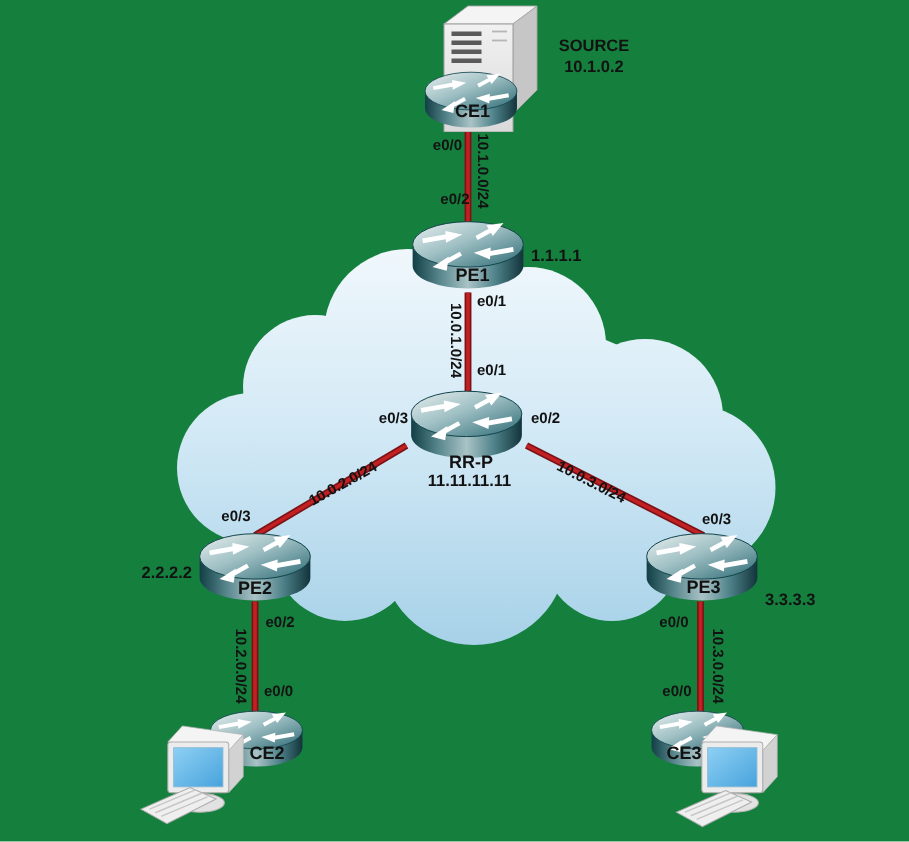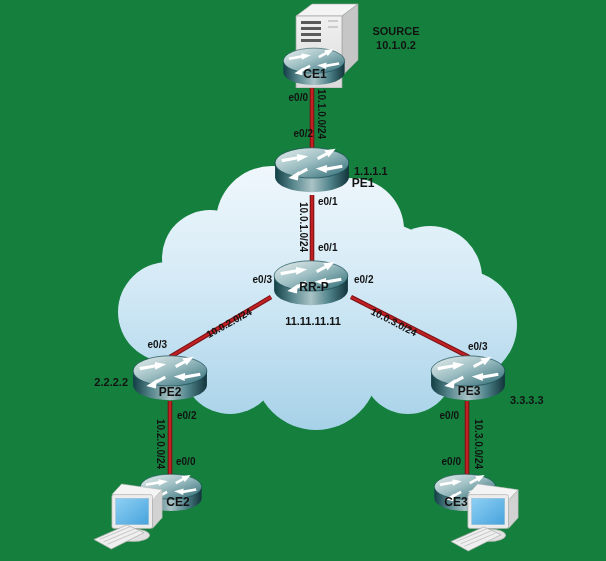--- a/index.html
+++ b/index.html
@@ -152,22 +152,22 @@
     <use href="#sym-monitor" x="465" y="481" width="58" height="62"></use>
     <use href="#sym-keyboard" x="449" y="525" width="54" height="29"></use>
   </svg>
 
   <div class="blk" style="left:396px;top:24px;">
     <div>SOURCE</div>
     <div>10.1.0.2</div>
   </div>
 
   <div class="lbl c node-lbl" style="left:315px;top:68px;">CE1</div>
-  <div class="lbl c node-lbl" style="left:315px;top:177px;margin-left:48px;">PE1</div>
-  <div class="lbl c node-lbl" style="left:314px;top:281px;">RR-P</div>
+  <div class="lbl c node-lbl" style="left:315px;top:177px;">PE1</div>
+  <div class="lbl c node-lbl" style="left:314px;top:302px;">RR-P</div>
   <div class="lbl c node-lbl" style="left:170px;top:386px;">PE2</div>
   <div class="lbl c node-lbl" style="left:469px;top:385px;">PE3</div>
   <div class="lbl c node-lbl" style="left:178px;top:496px;">CE2</div>
   <div class="lbl c node-lbl" style="left:456px;top:496px;">CE3</div>
 
   <div class="lbl ip-lbl" style="left:354px;top:165px;">1.1.1.1</div>
   <div class="lbl c ip-lbl" style="left:313px;top:315px;">11.11.11.11</div>
   <div class="lbl r ip-lbl" style="left:128px;top:376px;">2.2.2.2</div>
   <div class="lbl ip-lbl" style="left:510px;top:374px;margin-top:20px;">3.3.3.3</div>
 

